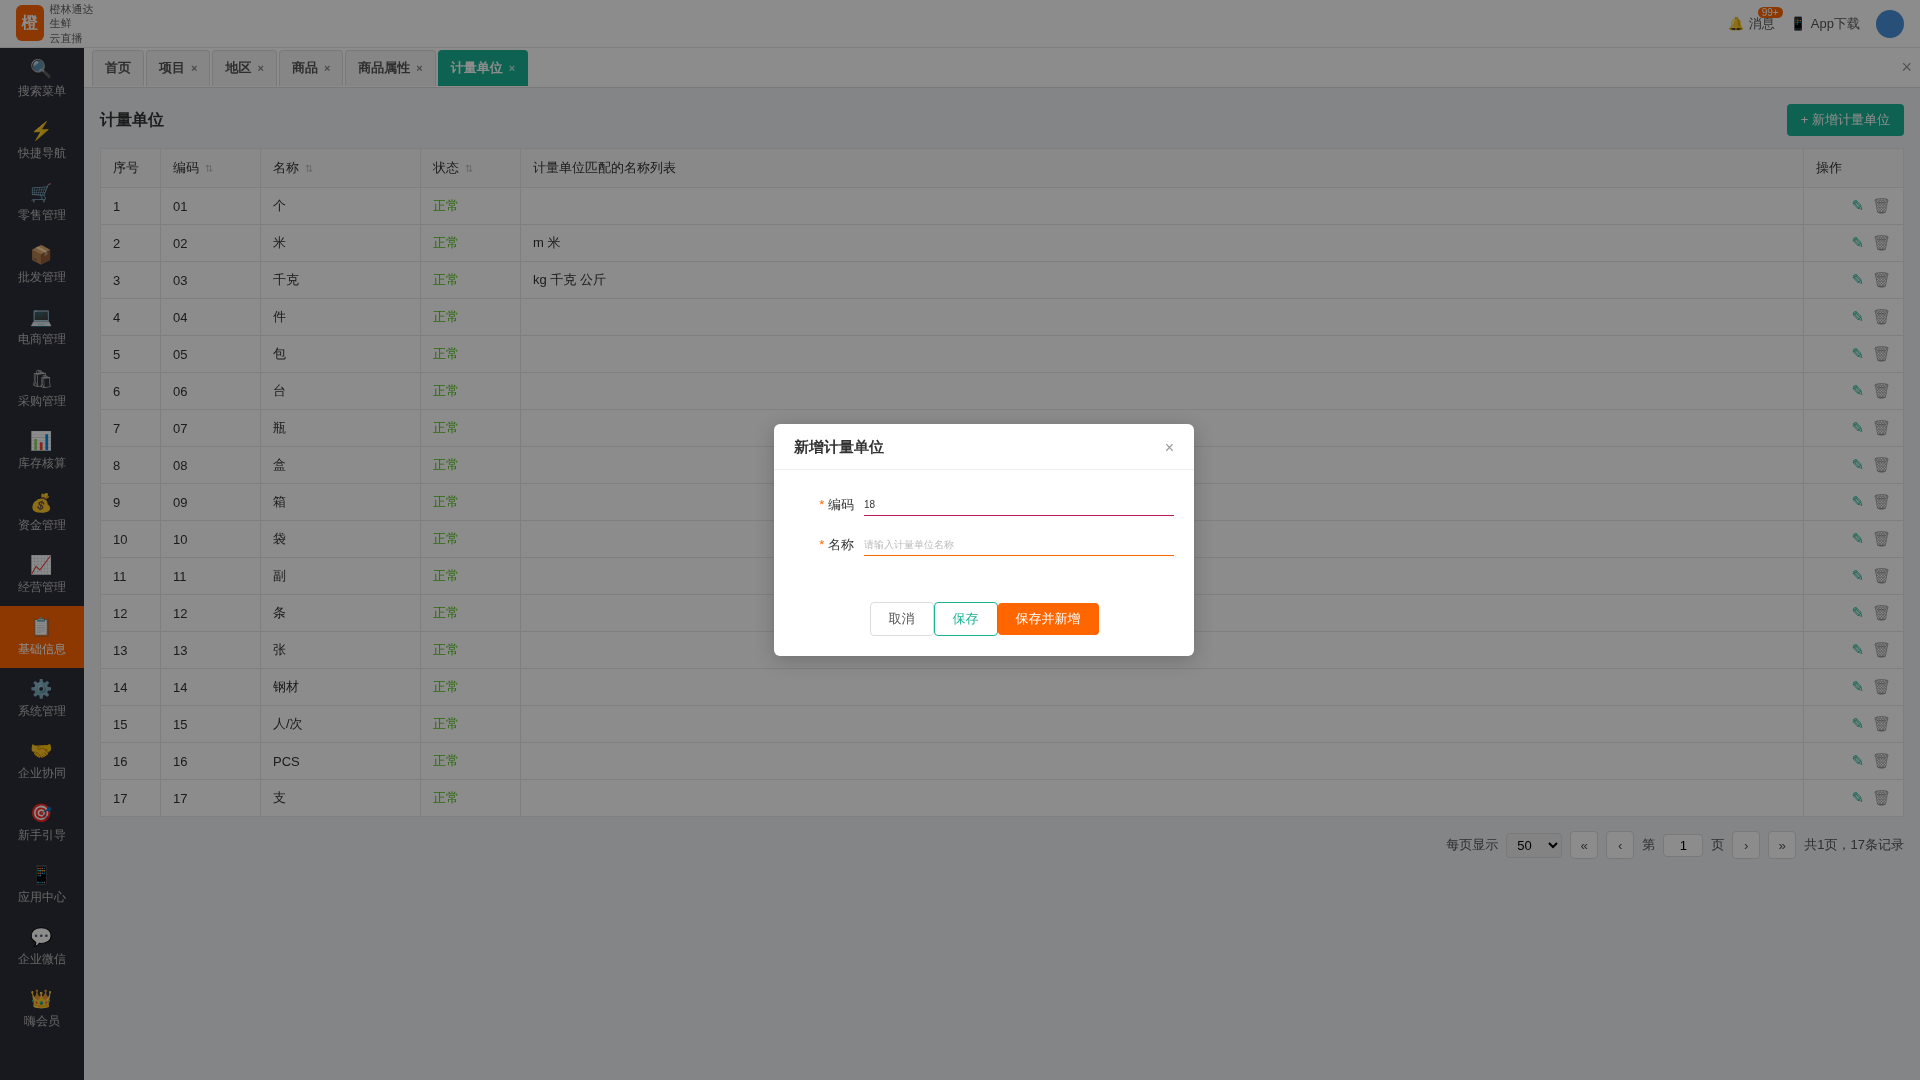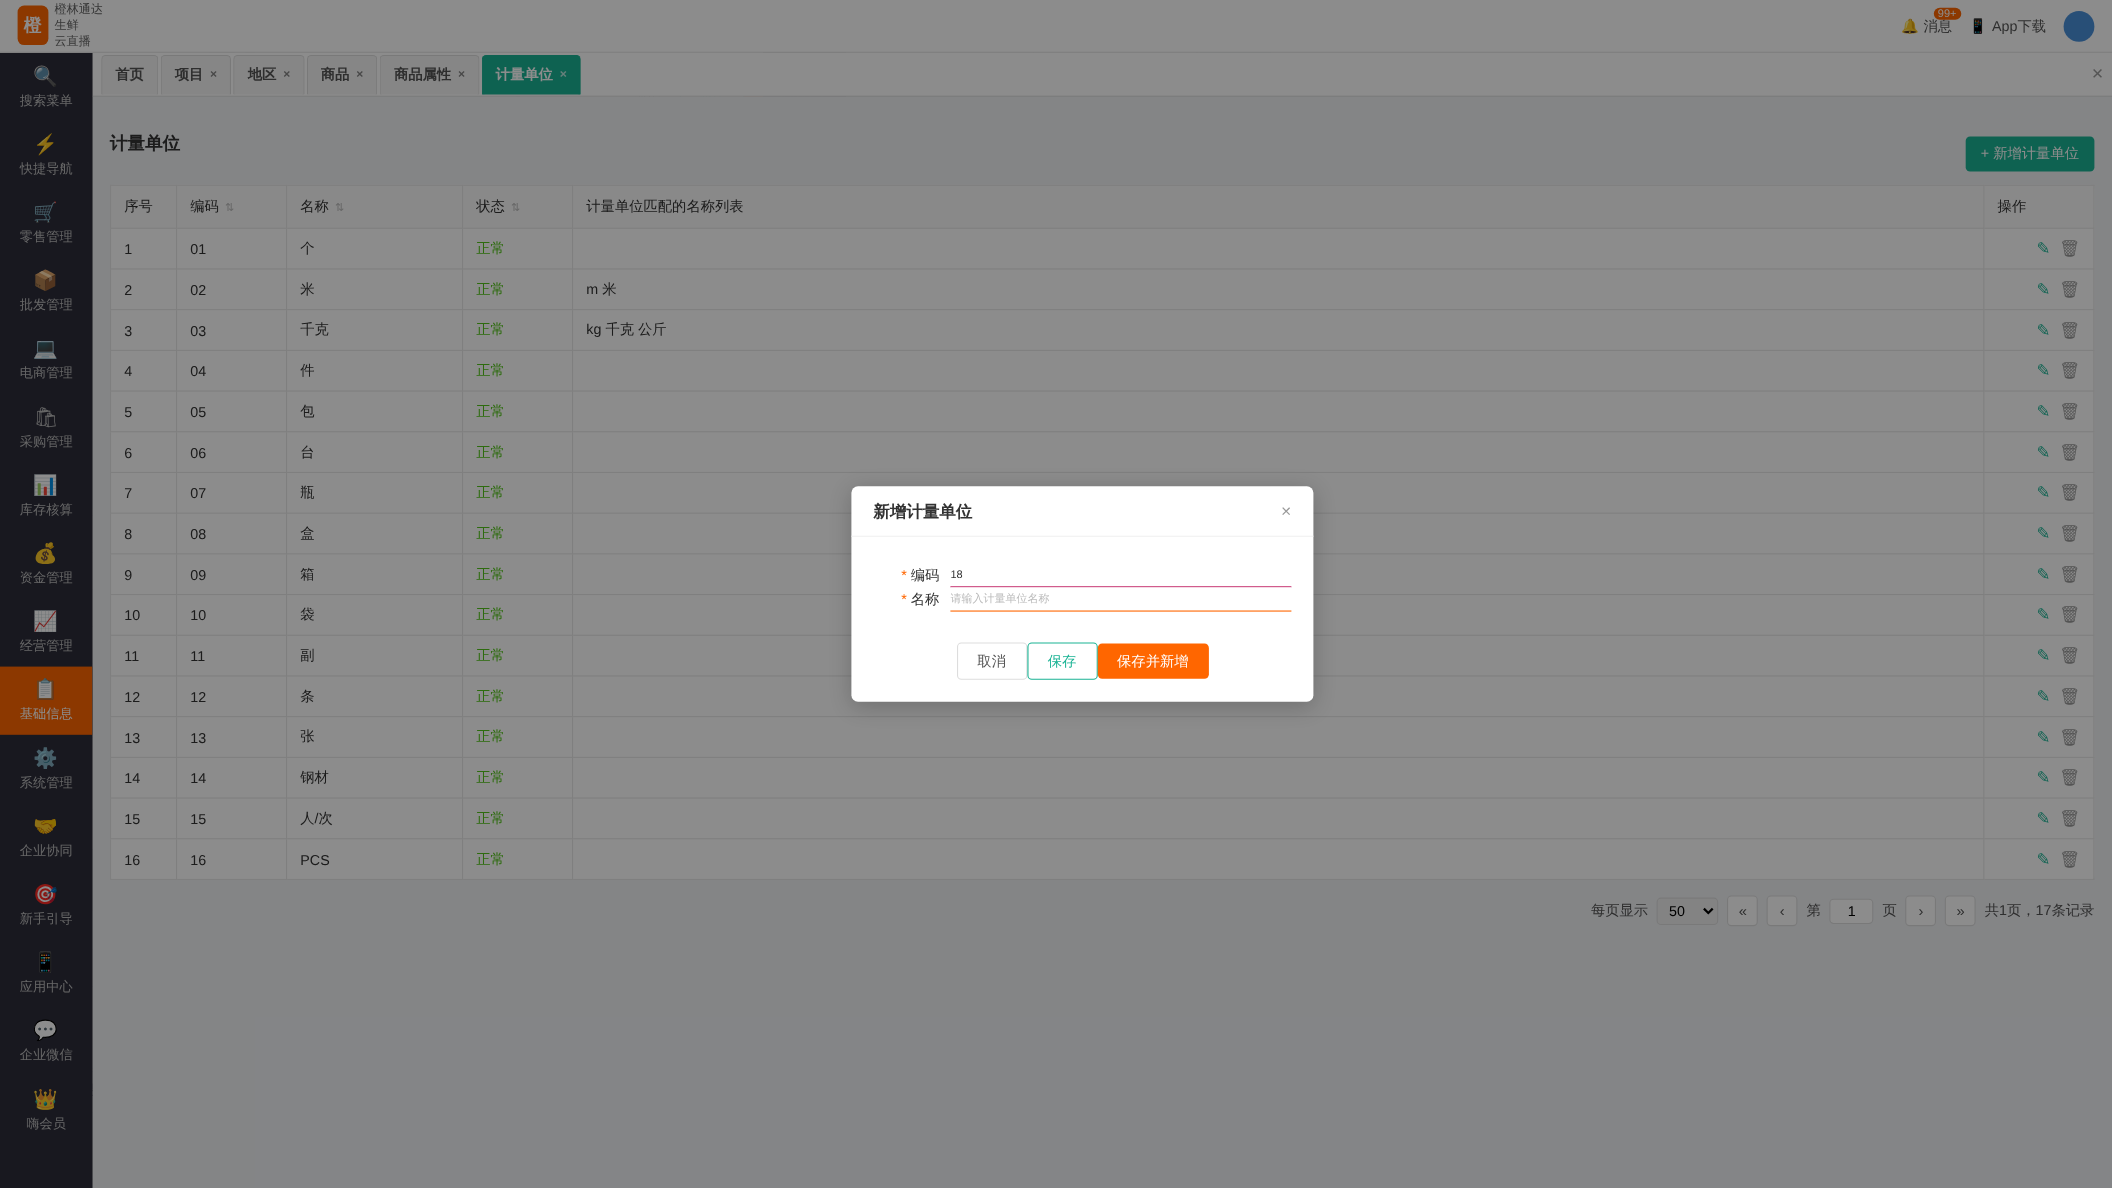--- a/index.html
+++ b/index.html
@@ -32,21 +32,21 @@
     .tab .close-icon { font-size: 11px; opacity: 0.7; }
     .tab.active .close-icon { color: #fff; }
     .tabs-close-all { margin-left: auto; color: #999; cursor: pointer; font-size: 18px; }
 
     
     .page-content { flex: 1; overflow: auto; padding: 16px; background: #f0f2f5; }
 
     
     .page-title-bar { display: flex; align-items: center; justify-content: space-between; margin-bottom: 12px; }
     .page-title { font-size: 16px; font-weight: bold; color: #333; }
-    .btn-add { background: #1ab394; color: #fff; border: none; padding: 7px 14px; border-radius: 4px; cursor: pointer; font-size: 13px; margin-top: 20px; }
+    .btn-add { background: #1ab394; color: #fff; border: none; padding: 7px 14px; border-radius: 4px; cursor: pointer; font-size: 13px; }
 
     
     .data-table { background: #fff; border-radius: 4px; width: 100%; border-collapse: collapse; }
     .data-table th { background: #fafafa; border: 1px solid #e8e8e8; padding: 10px 12px; text-align: left; color: #333; font-weight: 500; font-size: 13px; }
     .data-table td { border: 1px solid #e8e8e8; padding: 9px 12px; color: #333; font-size: 13px; }
     .status-normal { color: #52c41a; }
     .action-icons { display: flex; gap: 8px; justify-content: flex-end; }
     .action-icon { color: #1ab394; cursor: pointer; font-size: 15px; }
     .action-icon.del { color: #999; }
     .sort-icon { color: #bbb; font-size: 10px; margin-left: 2px; }
@@ -57,21 +57,21 @@
     .page-btn { width: 28px; height: 28px; border: 1px solid #ddd; background: #fff; border-radius: 4px; cursor: pointer; display: flex; align-items: center; justify-content: center; color: #555; }
     .page-input { width: 40px; border: 1px solid #ddd; border-radius: 4px; padding: 3px 6px; text-align: center; font-size: 13px; }
 
     
     .modal-overlay { position: fixed; top: 0; left: 0; right: 0; bottom: 0; background: rgba(0,0,0,0.45); z-index: 200; display: flex; align-items: center; justify-content: center; padding-left: 48px; }
     .modal { background: #fff; border-radius: 6px; width: 420px; box-shadow: 0 4px 20px rgba(0,0,0,0.2); }
     .modal-header { display: flex; align-items: center; justify-content: space-between; padding: 14px 20px 12px; border-bottom: 1px solid #f0f0f0; }
     .modal-title { font-size: 15px; font-weight: bold; color: #333; }
     .modal-close { cursor: pointer; color: #999; font-size: 16px; }
     .modal-body { padding: 24px 20px 16px; }
-    .form-row { display: flex; align-items: center; }
+    .form-row { display: flex; align-items: center; margin-bottom: 18px; }
     .form-label { width: 60px; text-align: right; margin-right: 10px; font-size: 13px; color: #333; }
     .form-input { flex: 1; border: none; border-bottom: 1px solid #be185d; padding: 5px 0; font-size: 10px; outline: none; color: #333; }
     .form-input.focused { border-bottom-color: #f60; }
     .form-input::placeholder { color: #bbb; }
     .modal-footer { display: flex; align-items: center; justify-content: center; padding: 12px 20px 20px; }
     .btn-cancel { background: #fff; border: 1px solid #ddd; color: #555; padding: 7px 18px; border-radius: 4px; cursor: pointer; font-size: 13px; }
     .btn-save { background: #fff; border: 1px solid #1ab394; color: #1ab394; padding: 7px 18px; border-radius: 4px; cursor: pointer; font-size: 13px; }
     .btn-save-new { background: #f60; border: none; color: #fff; padding: 7px 18px; border-radius: 4px; cursor: pointer; font-size: 13px; }
 
     .col-seq { width: 60px; }
@@ -421,20 +421,33 @@
       <td>PCS</td>
       <td><span class="status-normal">正常</span></td>
       <td></td>
       <td>
         <div class="action-icons">
           <span class="action-icon">✎</span>
           <span class="action-icon del">🗑</span>
         </div>
       </td>
     </tr>
+          <tr>
+      <td>17</td>
+      <td>17</td>
+      <td>支</td>
+      <td><span class="status-normal">正常</span></td>
+      <td></td>
+      <td>
+        <div class="action-icons">
+          <span class="action-icon">✎</span>
+          <span class="action-icon del">🗑</span>
+        </div>
+      </td>
+    </tr>
         </tbody>
     </table>
 
     <div class="pagination">
       <span>每页显示</span>
       <select>
         <option>50</option>
         <option>100</option>
       </select>
       <button class="page-btn">«</button>

